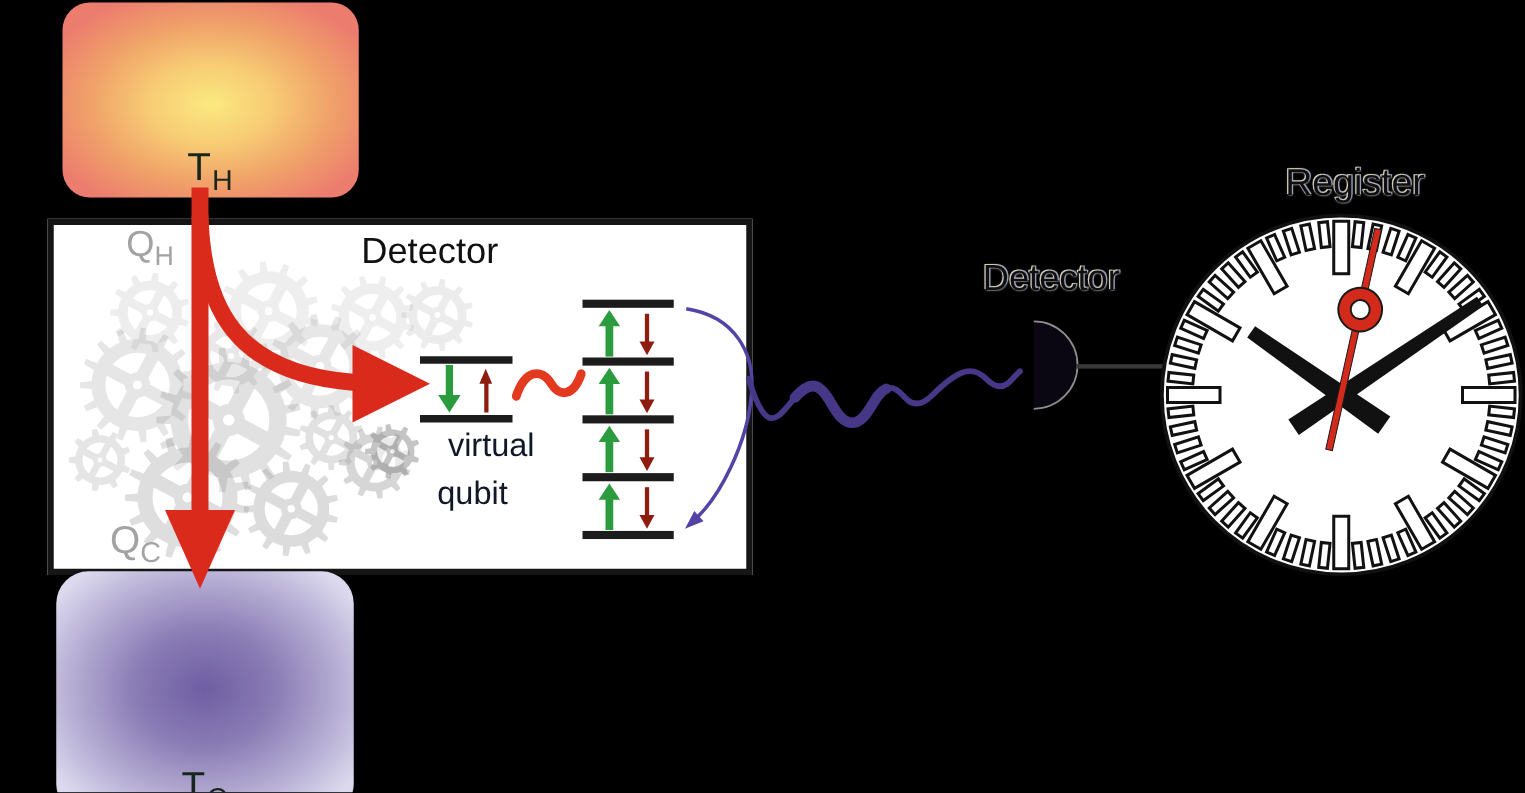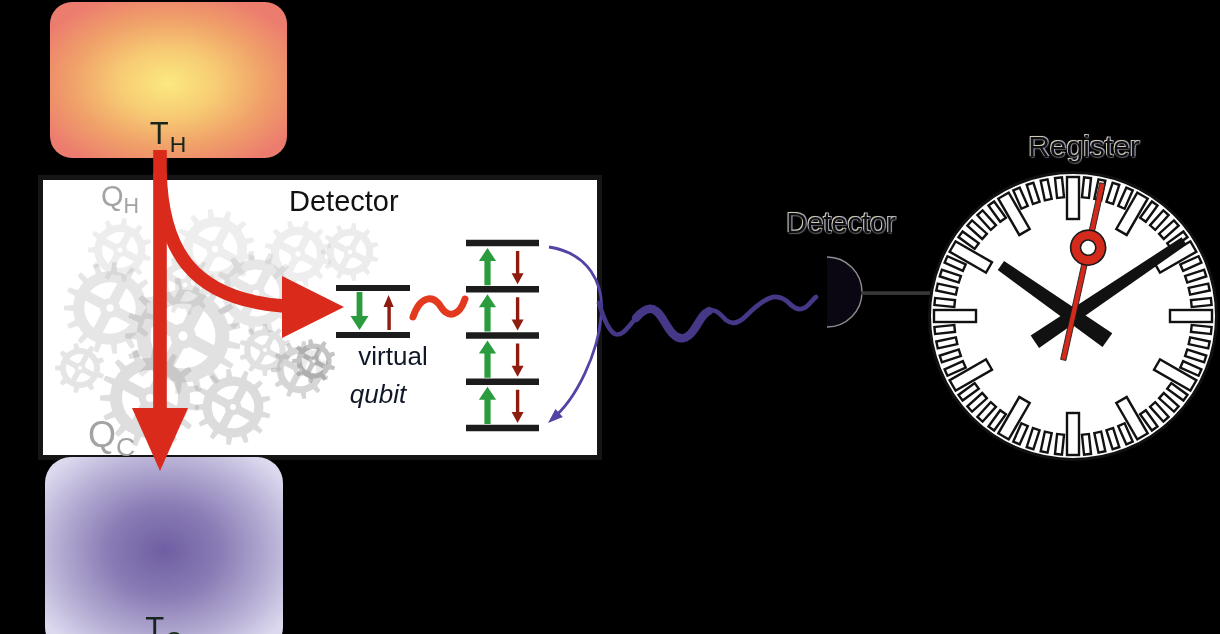--- a/index.html
+++ b/index.html
@@ -10,21 +10,21 @@
     background:radial-gradient(ellipse 60% 60% at 50% 52%, #fbe97f 0%, #f7cb74 35%, #f0a169 68%, #ec7d6e 100%);}
   .bath-cold{left:45px;top:457px;width:238px;height:196px;border-radius:26px;
     background:radial-gradient(ellipse 62% 62% at 50% 48%, #6f5ea3 0%, #8a7cb5 38%, #b5add3 72%, #dcd9ee 100%);}
   .bath-label{font-size:31px;color:#17261d;letter-spacing:1px;}
   .sub{font-size:0.74em;vertical-align:-0.34em;}
   .pointer-box{position:absolute;left:38px;top:175px;width:554px;height:275px;
     background:#fff;border:5px solid #151515;}
   svg.fig{position:absolute;left:0;top:0;}
   .lbl{position:absolute;color:#a3a3a3;white-space:nowrap;}
   .lbl-qh{left:101px;top:180px;font-size:29px;}
-  .lbl-qc{left:88px;top:414px;font-size:36px;}
+  .lbl-qc{left:88px;top:414px;font-size:31px;}
   .lbl-pointer{left:289px;top:185px;font-size:29px;color:#111;}
   .lbl-vq{transform:translateX(-50%);font-size:26px;color:#101828;}
   .halo{color:#0e0e14;font-size:29px;
     text-shadow:-1px -1px 0 #d2cbb8, 1px -1px 0 #9aa0b2, 0 0 2px #c4bda9, 1px 1px 0 #2e3140;}
   .lbl-detector{left:841px;top:207px;transform:translateX(-50%);text-align:center;}
   .lbl-register{left:1084px;top:130px;transform:translateX(-50%);font-size:30px;}
 </style>
 </head>
 <body>
 
@@ -320,16 +320,16 @@
             <circle cx="0" cy="-70" r="7.6" fill="#ffffff" stroke="#1a1a1a" stroke-width="1.6"></circle>
           </g>
         </g>
     </g>
   </svg>
 
   <div class="lbl lbl-qh"><span>Q</span><span class="sub">H</span></div>
   <div class="lbl lbl-qc"><span>Q</span><span class="sub">C</span></div>
   <div class="lbl lbl-pointer">Detector</div>
   <div class="lbl lbl-vq" style="left:381px;top:341px;margin-left:12px;">virtual</div>
-  <div class="lbl lbl-vq" style="left:378px;top:379px;font-style:italic;">qubit</div>
+  <div class="lbl lbl-vq" style="left:378px;top:379px;">qubit</div>
   <div class="lbl halo lbl-detector">Detector</div>
   <div class="lbl halo lbl-register">Register</div>
 </div>
 
 </body></html>

